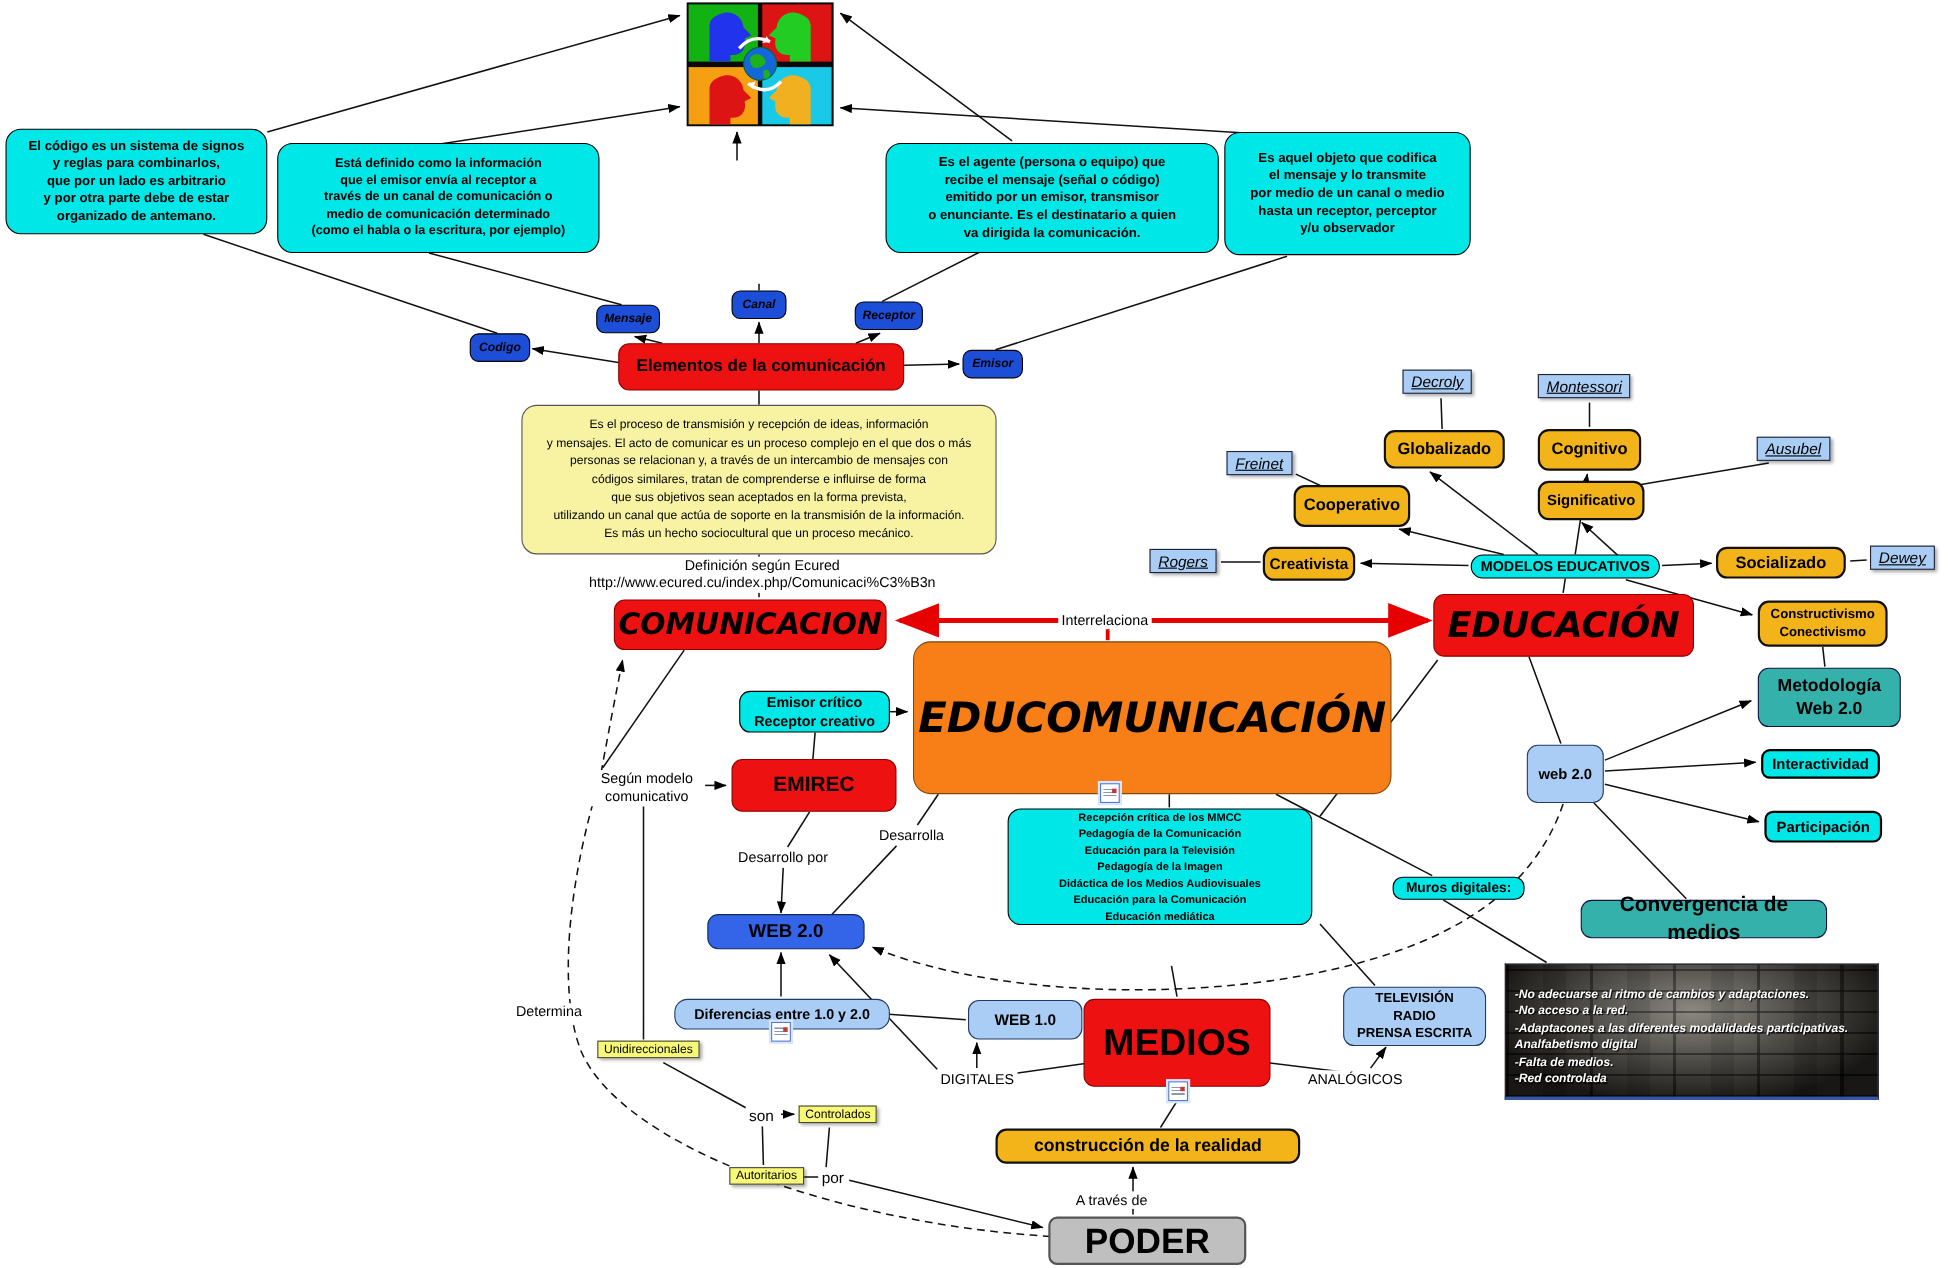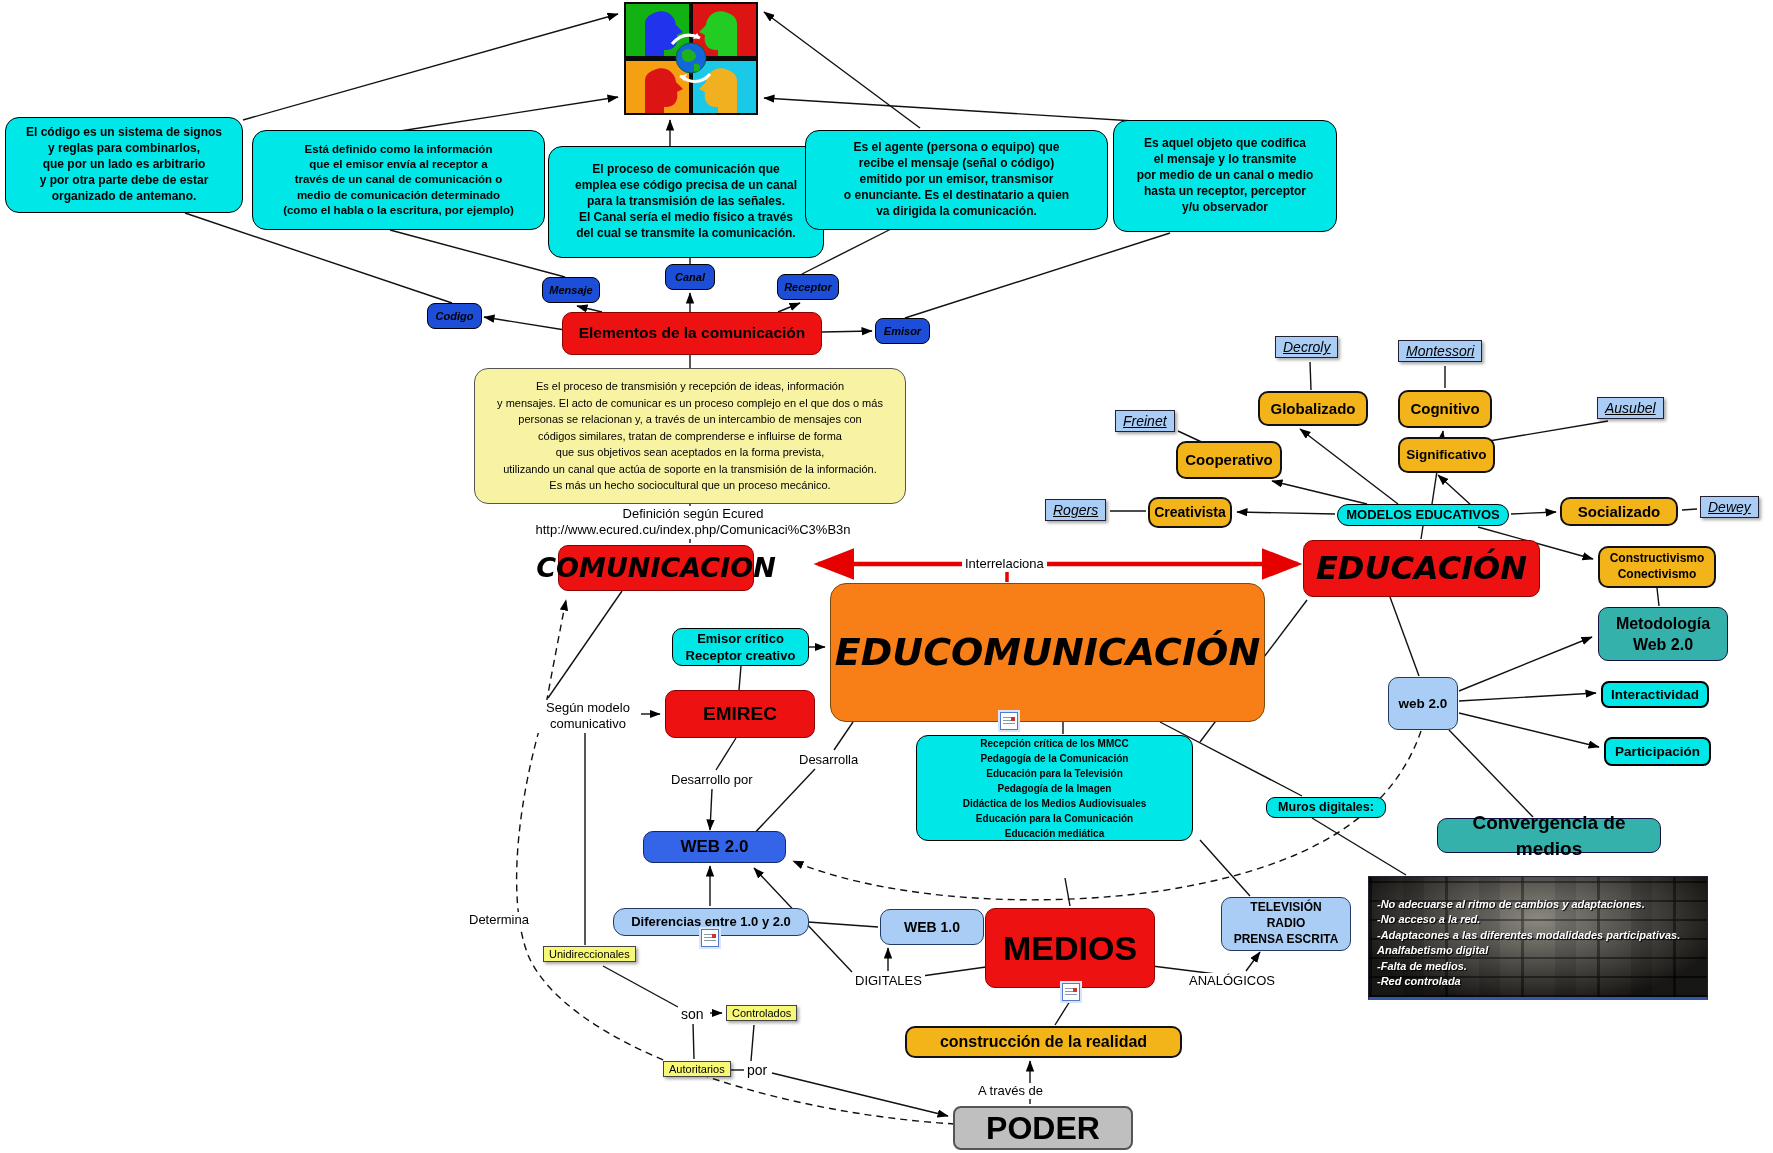--- a/index.html
+++ b/index.html
@@ -173,25 +173,20 @@
   <div class="node cyandef" style="left:5px;top:117px;width:238px;height:96px">El código es un sistema de signos
 y reglas para combinarlos,
 que por un lado es arbitrario
 y por otra parte debe de estar
 organizado de antemano.</div>
   <div class="node cyandef" style="left:252px;top:130px;width:293px;height:100px;font-size:11.5px">Está definido como la información
 que el emisor envía al receptor a
 través de un canal de comunicación o
 medio de comunicación determinado
 (como el habla o la escritura, por ejemplo)</div>
-  <div class="node cyandef" style="left:548px;top:146px;width:276px;height:112px">El proceso de comunicación que
-emplea ese código precisa de un canal
-para la transmisión de las señales.
-El Canal sería el medio físico a través
-del cual se transmite la comunicación.</div>
   <div class="node cyandef" style="left:1113px;top:120px;width:224px;height:112px">Es aquel objeto que codifica
 el mensaje y lo transmite
 por medio de un canal o medio
 hasta un receptor, perceptor
 y/u observador</div>
   <div class="node cyandef" style="left:805px;top:130px;width:303px;height:100px">Es el agente (persona o equipo) que
 recibe el mensaje (señal o código)
 emitido por un emisor, transmisor
 o enunciante. Es el destinatario a quien
 va dirigida la comunicación.</div>
@@ -205,21 +200,21 @@
 
   <div class="node yellownote" style="left:474px;top:368px;width:432px;height:136px">Es el proceso de transmisión y recepción de ideas, información
 y mensajes. El acto de comunicar es un proceso complejo en el que dos o más
 personas se relacionan y, a través de un intercambio de mensajes con
 códigos similares, tratan de comprenderse e influirse de forma
 que sus objetivos sean aceptados en la forma prevista,
 utilizando un canal que actúa de soporte en la transmisión de la información.
 Es más un hecho sociocultural que un proceso mecánico.</div>
   <div class="lbl" style="left:450px;top:506px;width:480px">Definición según Ecured
 http://www.ecured.cu/index.php/Comunicaci%C3%B3n</div>
-  <div class="node red bigtitle" style="left:558px;top:545px;width:196px;height:46px;font-size:27px">COMUNICACION</div>
+  <div class="node red bigtitle" style="left:558px;top:545px;width:248px;height:46px;font-size:27px">COMUNICACION</div>
 
   <div class="lbl" style="left:962px;top:556px">Interrelaciona</div>
   <div class="node orange bigtitle" style="left:830px;top:583px;width:435px;height:139px;font-size:38px">EDUCOMUNICACIÓN</div>
   <div class="res-icon" style="left:1000px;top:712px"></div>
   <div class="node cyan" style="left:672px;top:628px;width:137px;height:38px;font-size:13px">Emisor crítico
 Receptor creativo</div>
   <div class="node red" style="left:665px;top:690px;width:150px;height:48px;font-size:19px">EMIREC</div>
   <div class="lbl" style="left:535px;top:700px;width:100px">Según modelo
 comunicativo</div>
   <div class="lbl" style="left:668px;top:772px">Desarrollo por</div>

